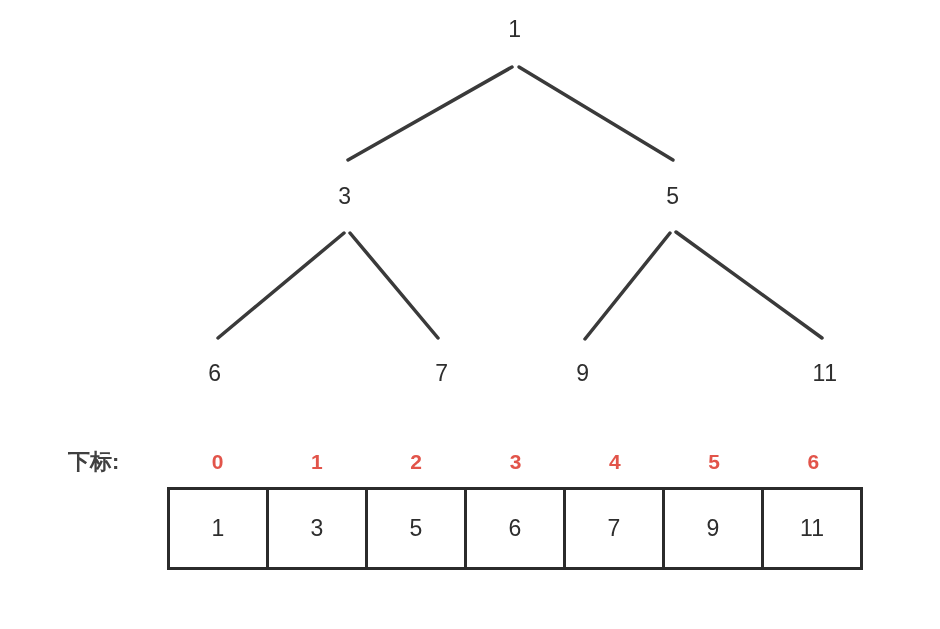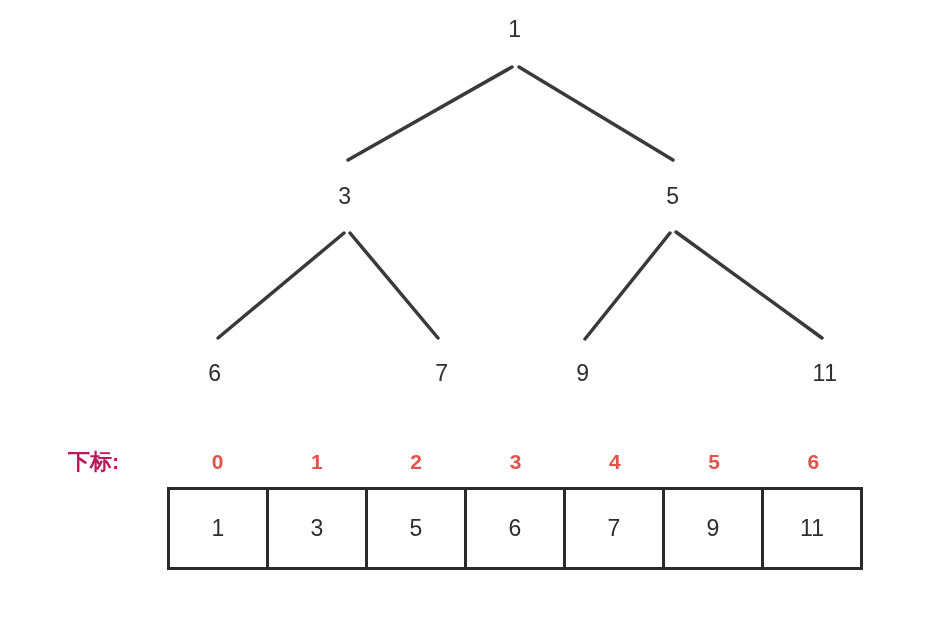--- a/index.html
+++ b/index.html
@@ -31,21 +31,21 @@
     letter-spacing: 0.5px;
     white-space: nowrap;
   }
   .idx-label {
     position: absolute;
     left: 68px;
     top: 462px;
     transform: translateY(-50%);
     font-size: 22px;
     font-weight: 700;
-    color: #be185d;
+    color: #404040;
     white-space: nowrap;
   }
   .idx-row {
     position: absolute;
     left: 168px;
     top: 448px;
     width: 695px;
     display: flex;
   }
   .idx {

